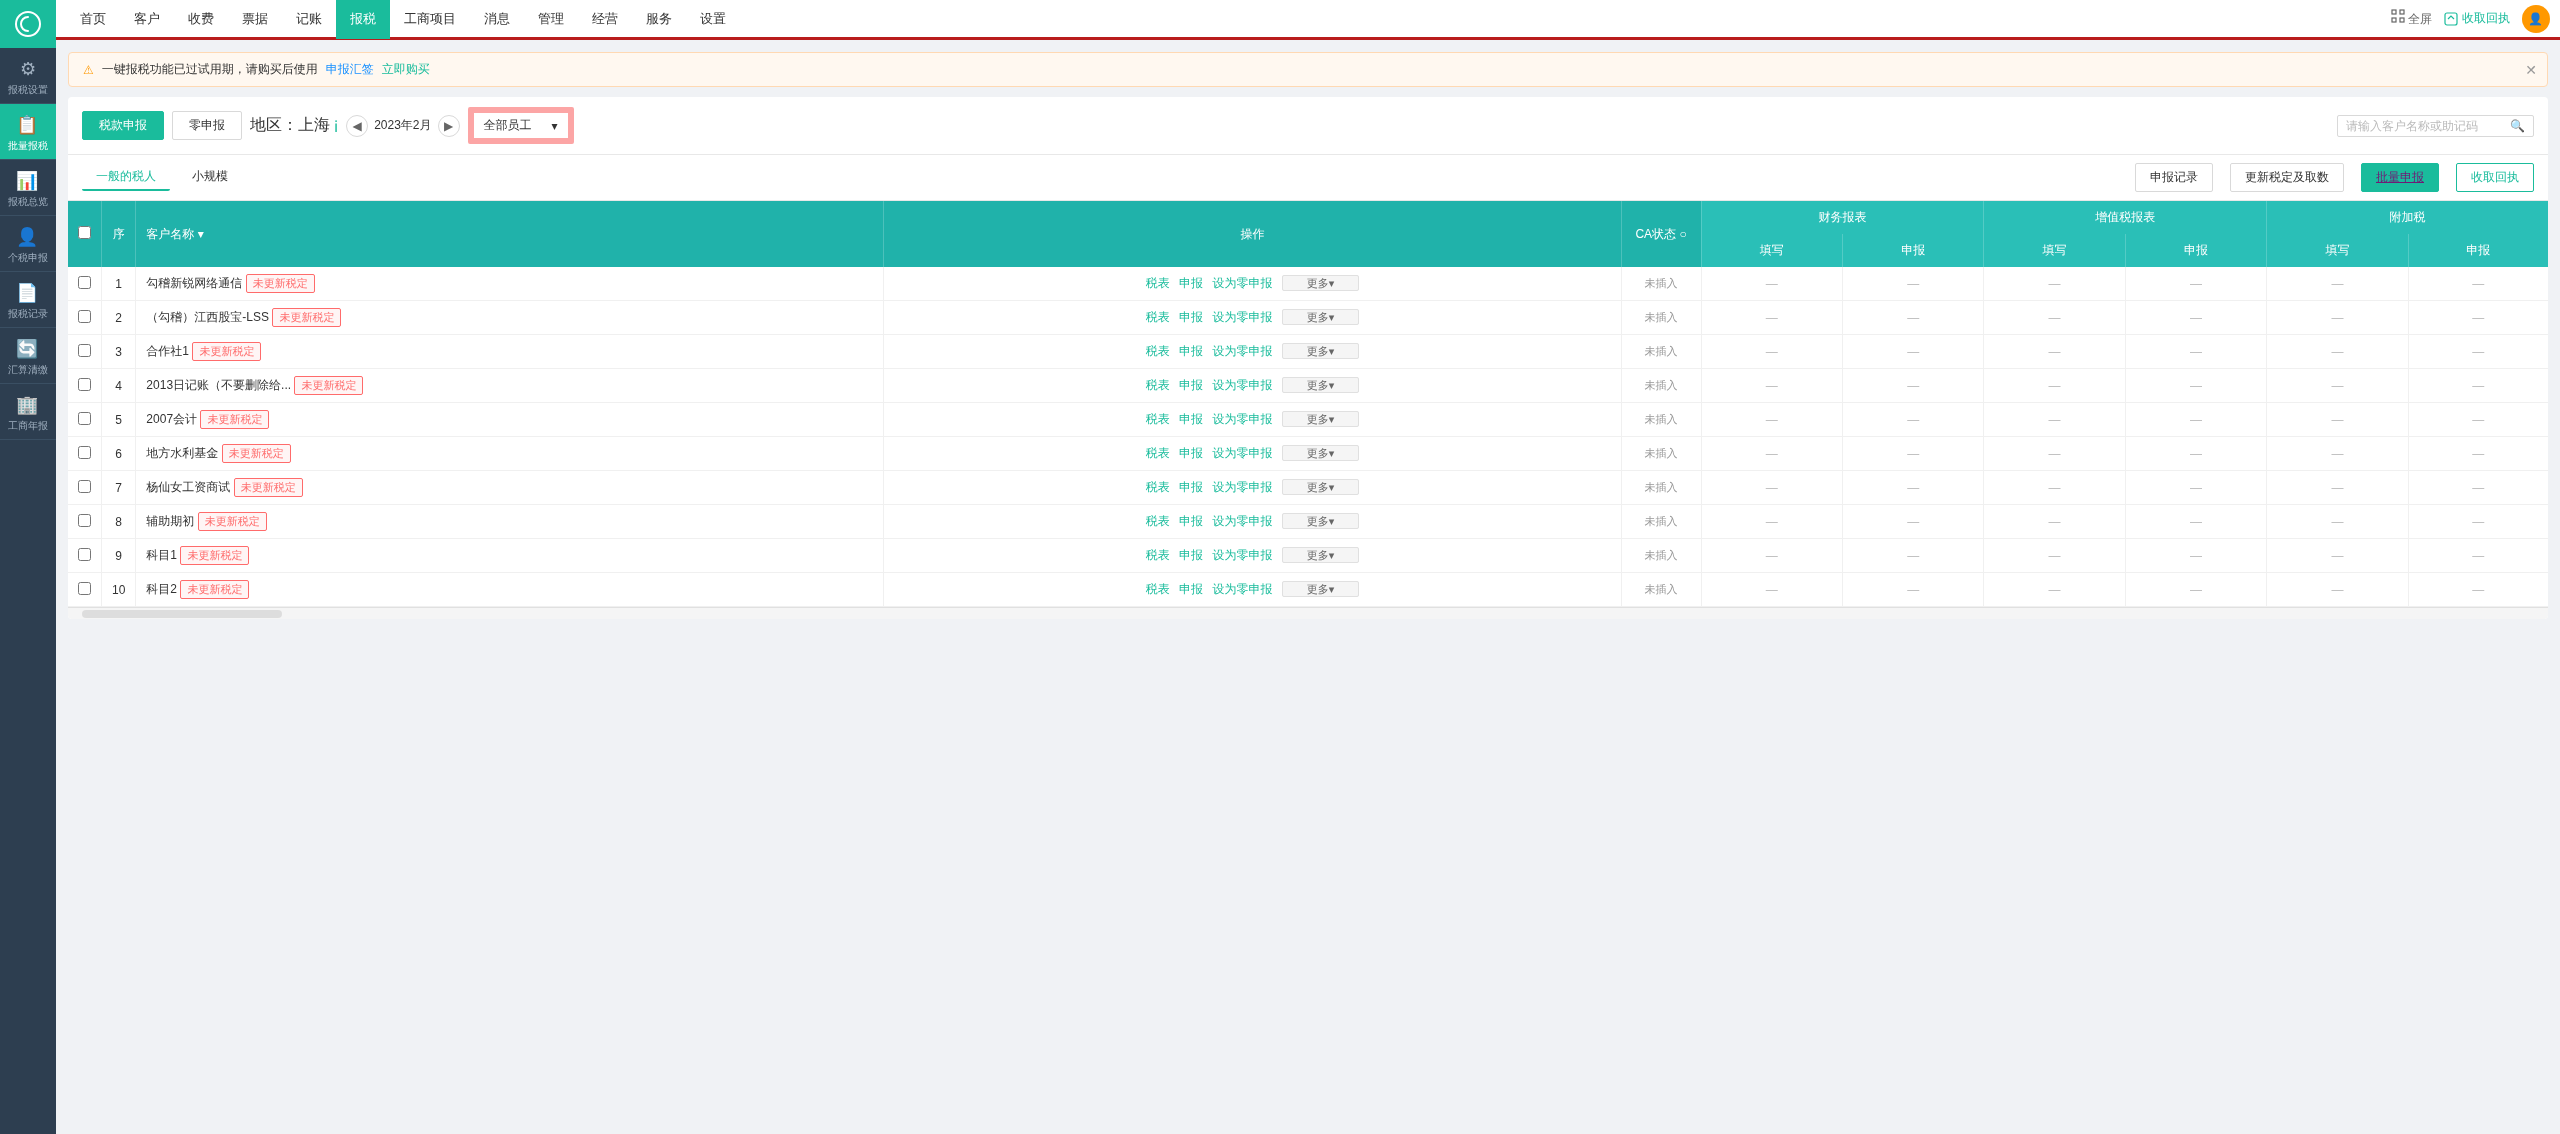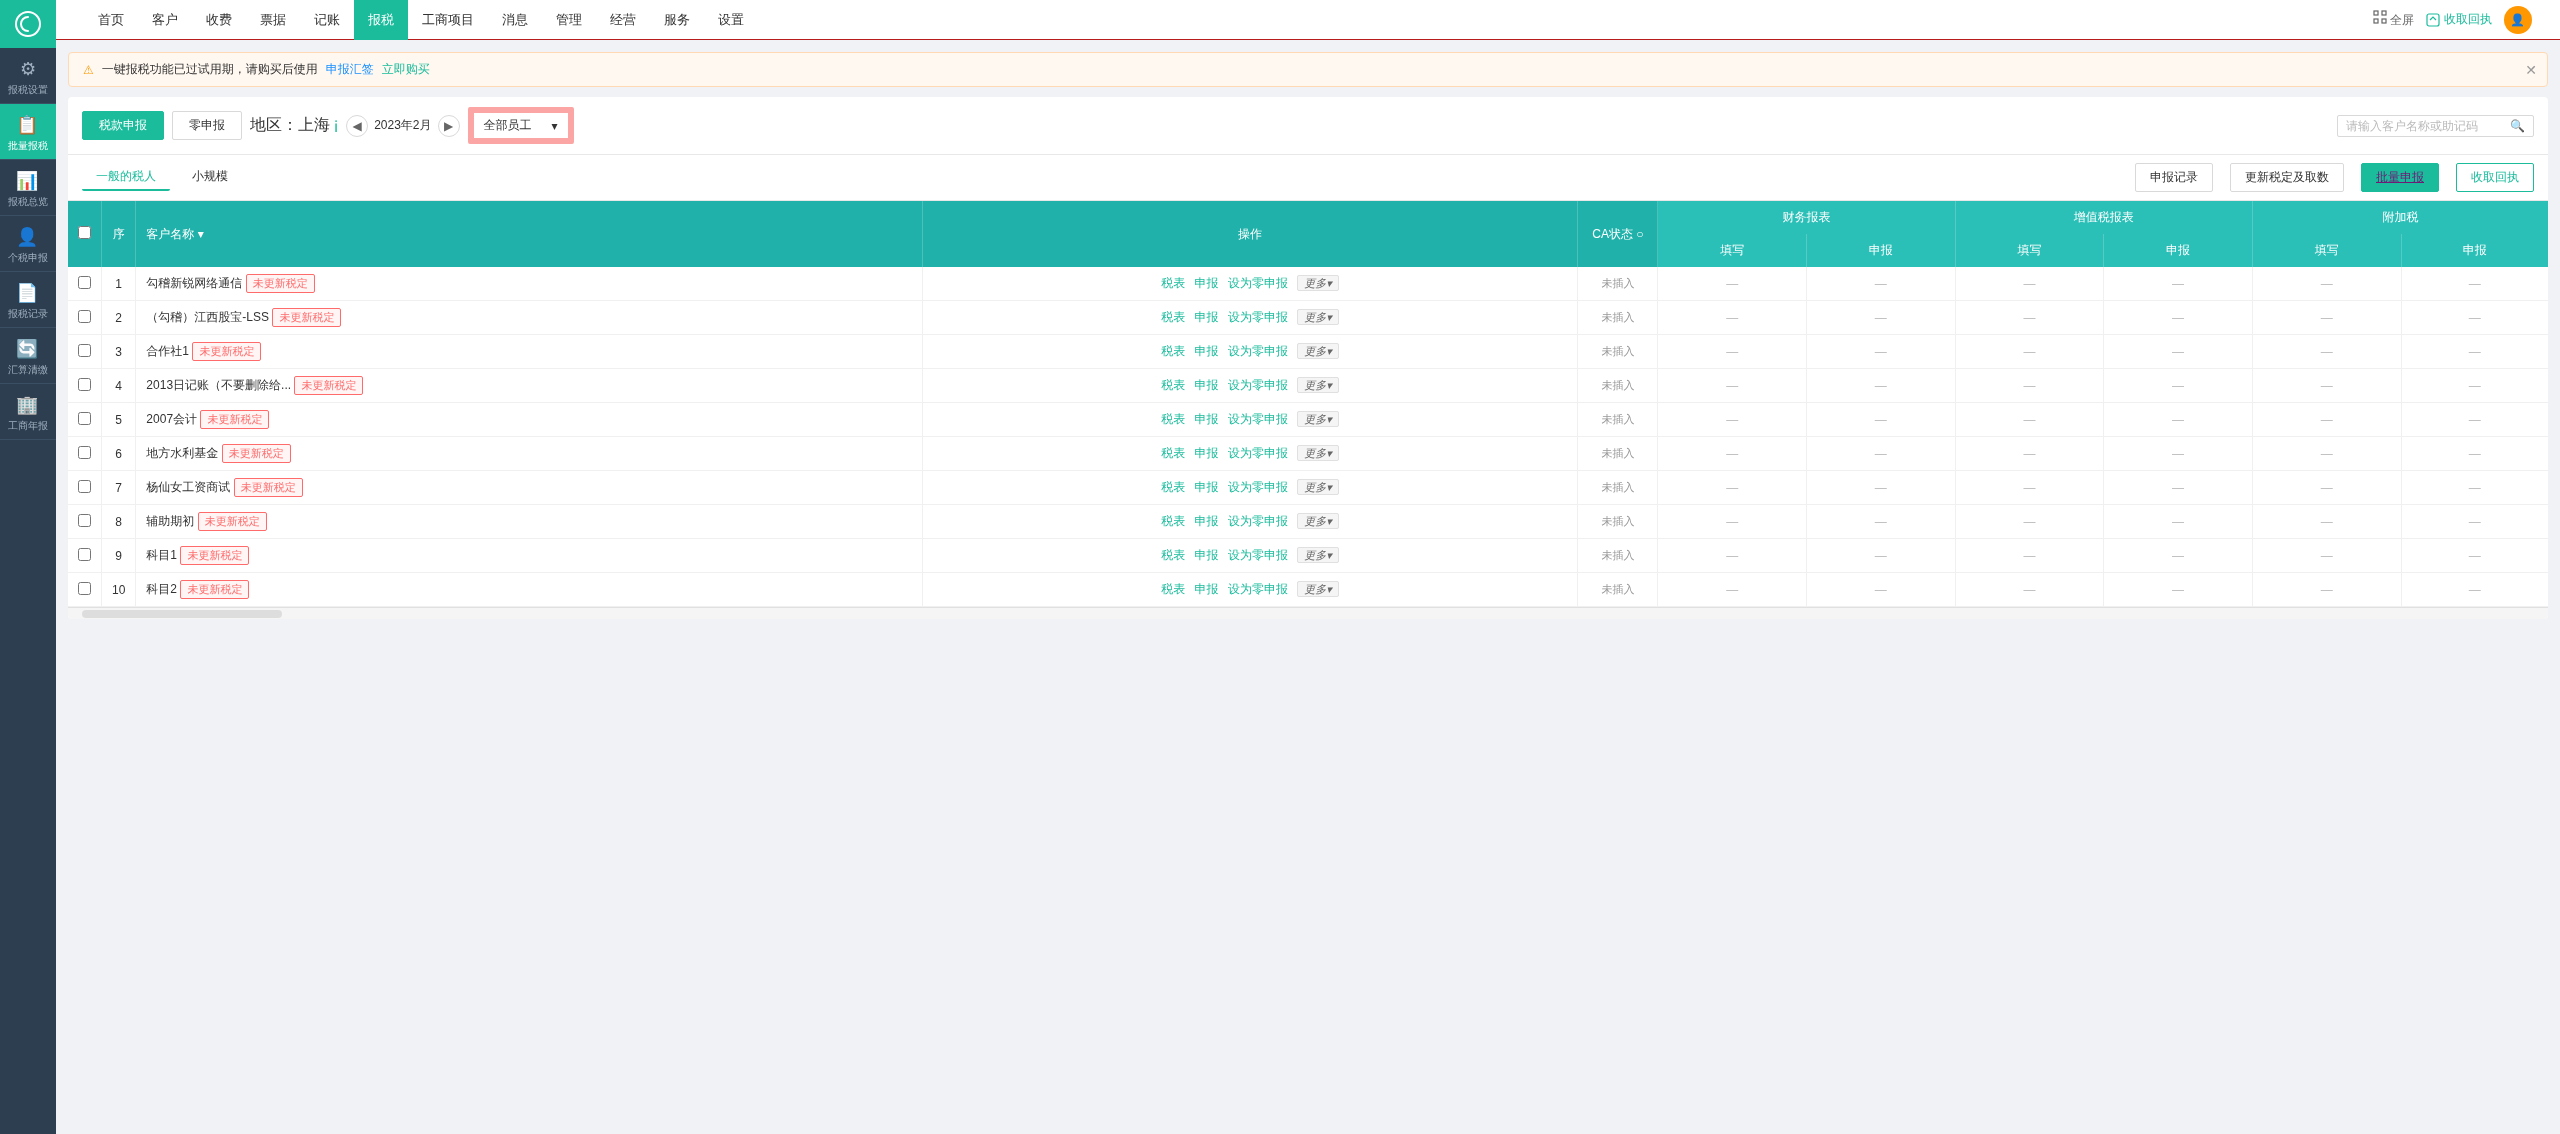--- a/index.html
+++ b/index.html
@@ -48,22 +48,22 @@
       flex-direction: column;
       overflow: hidden;
     }
 
     
     .top-nav {
       background: #fff;
       height: 40px;
       display: flex;
       align-items: center;
-      border-bottom: 1px solid #b91c1c;
-      padding: 0 28px;
+      border-bottom: 3px solid #b91c1c;
+      padding: 0 10px;
       flex-shrink: 0;
     }
     .top-nav-item {
       padding: 0 14px;
       height: 40px;
       line-height: 40px;
       cursor: pointer;
       color: #333;
       font-size: 13px;
     }
@@ -298,23 +298,22 @@
       color: #1abc9c;
       cursor: pointer;
       margin-right: 6px;
     }
     .more-btn {
       color: #666;
       cursor: pointer;
       background: #f5f5f5;
       border: 1px solid #e0e0e0;
       border-radius: 2px;
-      padding: 1px 6px;
+      padding: 1px 24px;
       font-size: 11px;
-      font-style: italic;
     }
 
     .ca-status { color: #999; font-size: 11px; }
 
     .dash { color: #bbb; }
 
     
     input[type="checkbox"] {
       width: 13px;
       height: 13px;

